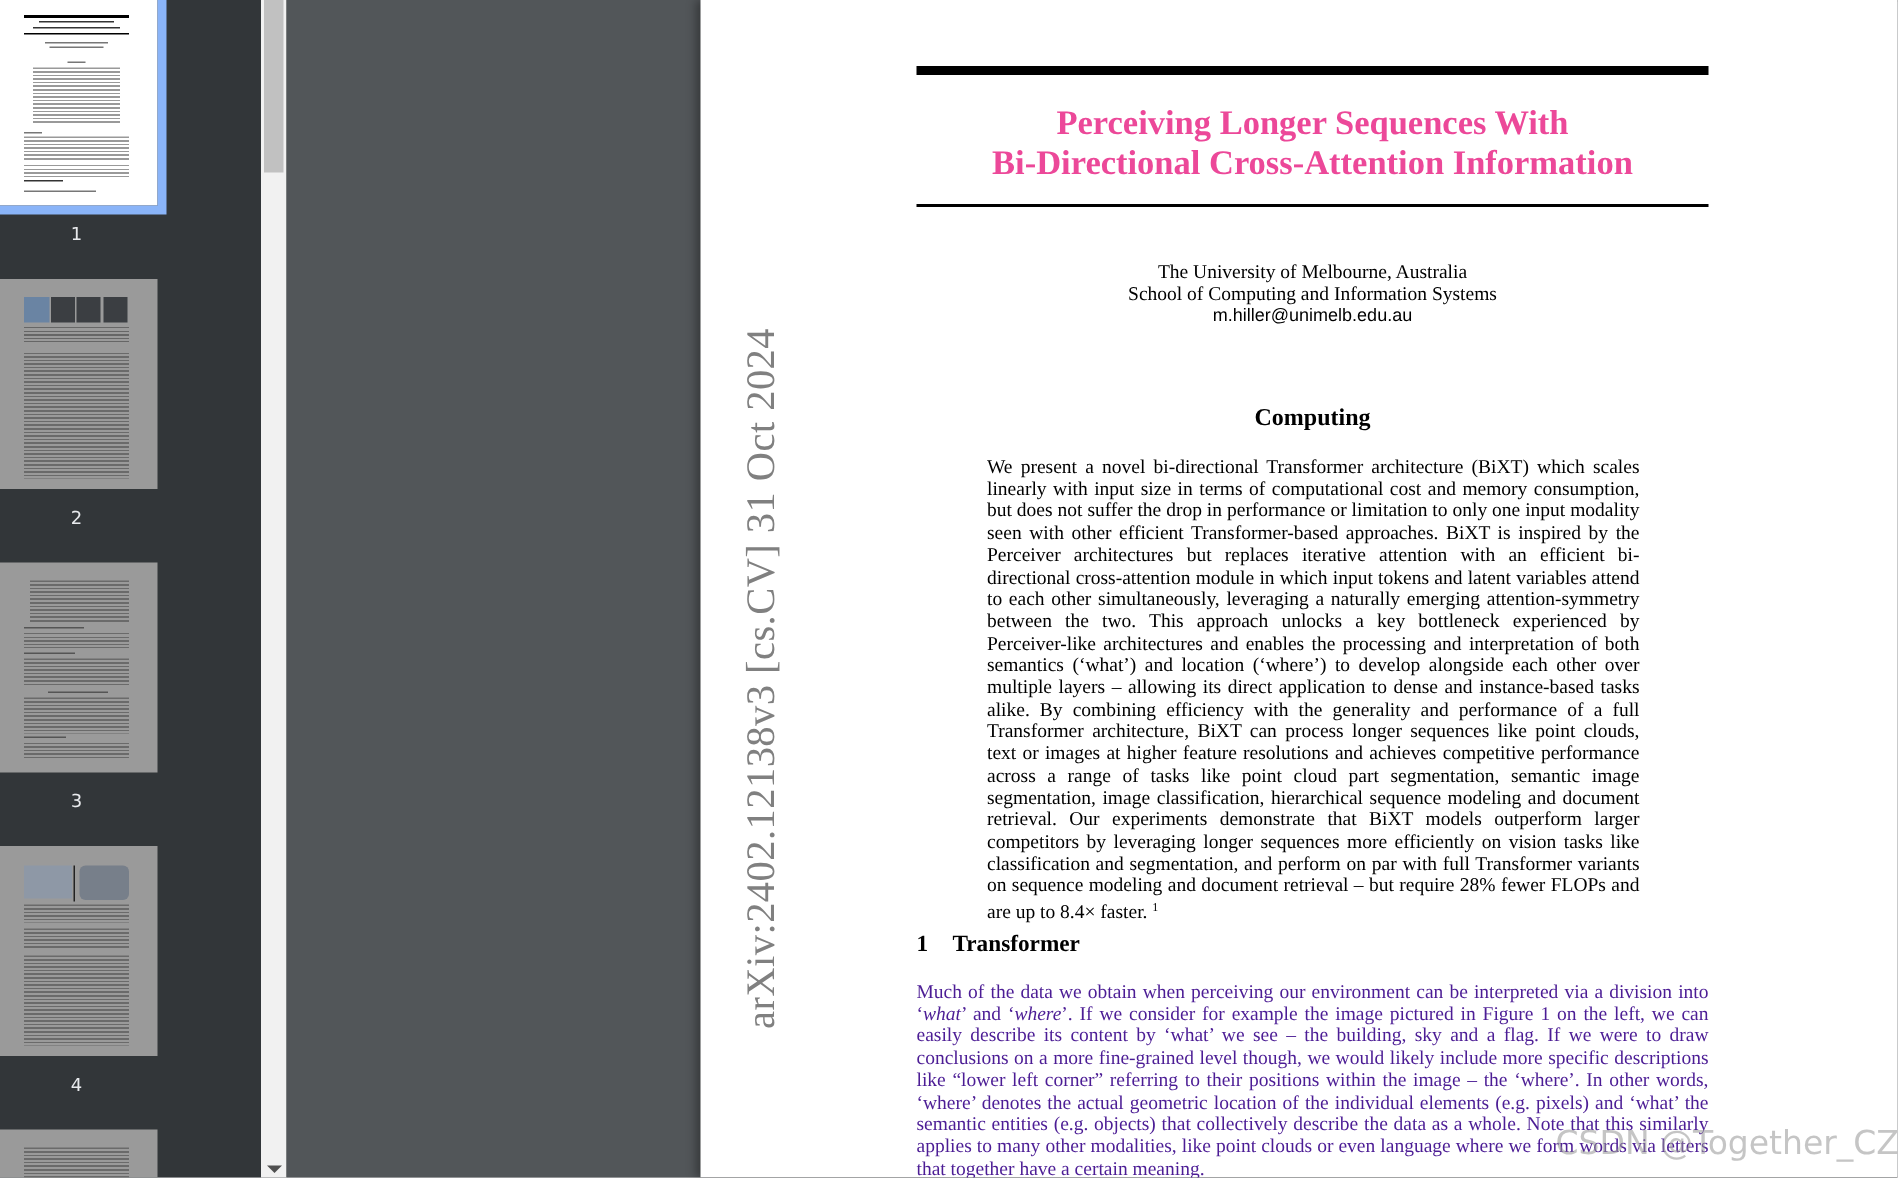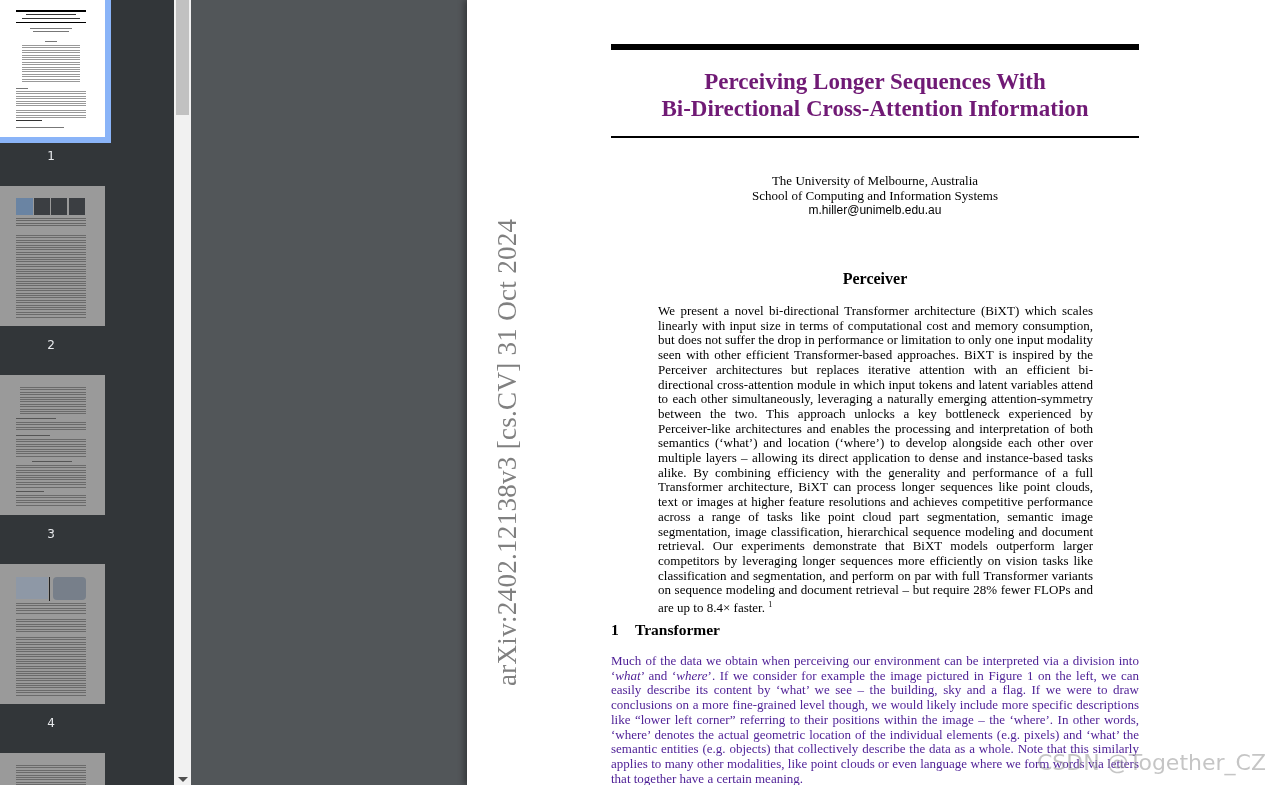--- a/index.html
+++ b/index.html
@@ -12,21 +12,21 @@
   .tline { position:absolute; height:1px; background:#777; }
   .thumb.dim .tline { background:#6f6f6f; }
   .sb-track { position:absolute; left:174px; top:0; width:17px; height:785px; background:#f1f1f1; }
   .sb-thumb { position:absolute; left:2px; top:0; width:13px; height:115px; background:#c1c1c1; }
   .sb-arrow { position:absolute; left:4px; bottom:3px; width:0; height:0; border-left:5px solid transparent; border-right:5px solid transparent; border-top:5px solid #505050; }
   .viewer { position:absolute; left:191px; top:0; width:1074px; height:785px; background:#525659; }
   .page { position:absolute; left:276px; top:0; width:820px; height:785px; background:#ffffff; box-shadow:-3px 0 6px rgba(0,0,0,0.35); }
   .arxiv { position:absolute; left:25px; top:686px; transform-origin:0 0; transform:rotate(-90deg); white-space:nowrap; font-size:27px; color:#808080; font-family:"Liberation Serif", serif; letter-spacing:0.3px; }
   .rule-top { position:absolute; left:144px; top:44px; width:528px; height:6px; background:#000; }
   .rule-bot { position:absolute; left:144px; top:136px; width:528px; height:1.5px; background:#000; }
-  .title { position:absolute; left:144px; top:68px; width:528px; text-align:center; font-weight:bold; font-size:23px; line-height:27px; color:#701a75; }
+  .title { position:absolute; left:144px; top:68px; width:528px; text-align:center; font-weight:bold; font-size:23px; line-height:27px; color:#ec4899; }
   .authors { position:absolute; left:144px; top:174px; width:528px; text-align:center; font-size:13px; line-height:14.7px; color:#000; }
   .authors .names { font-weight:bold; }
   .authors .email { font-family:Liberation Sans, sans-serif; font-size:12px; }
   .abs-head { position:absolute; left:144px; top:270px; width:528px; text-align:center; font-weight:bold; font-size:16px; }
   .abs-body { position:absolute; left:191px; top:304px; width:435px; font-size:13px; line-height:14.7px; text-align:justify; color:#000; }
   .abs-body sup { font-size:8px; }
   .sec-head { position:absolute; left:144px; top:621px; font-weight:bold; font-size:15.5px; }
   .sec-head .num { display:inline-block; width:24px; }
   .intro { position:absolute; left:144px; top:654px; width:528px; font-size:13px; line-height:14.7px; text-align:justify; color:#4c1d95; }
   .watermark { position:absolute; left:570px; top:750px; font-family:"DejaVu Sans", sans-serif; font-size:22px; color:rgba(150,150,150,0.55); white-space:nowrap;text-align:center; }
@@ -106,21 +106,21 @@
       <div>Bi-Directional Cross-Attention Information</div>
     </div>
     <div class="rule-bot"></div>
 
     <div class="authors">
       <div>The University of Melbourne, Australia</div>
       <div>School of Computing and Information Systems</div>
       <div class="email">m.hiller@unimelb.edu.au</div>
     </div>
 
-    <div class="abs-head">Perceiver</div>
+    <div class="abs-head">Computing</div>
     <div class="abs-body"><span>We present a novel bi-directional Transformer architecture (BiXT) which scales linearly with input size in terms of computational cost and memory consumption, but does not suffer the drop in performance or limitation to only one input modality seen with other efficient Transformer-based approaches. BiXT is inspired by the Perceiver architectures but replaces iterative attention with an efficient bi-directional cross-attention module in which input tokens and latent variables attend to each other simultaneously, leveraging a naturally emerging attention-symmetry between the two. This approach unlocks a key bottleneck experienced by Perceiver-like architectures and enables the processing and interpretation of both semantics (‘what’) and location (‘where’) to develop alongside each other over multiple layers – allowing its direct application to dense and instance-based tasks alike. By combining efficiency with the generality and performance of a full Transformer architecture, BiXT can process longer sequences like point clouds, text or images at higher feature resolutions and achieves competitive performance across a range of tasks like point cloud part segmentation, semantic image segmentation, image classification, hierarchical sequence modeling and document retrieval.  Our experiments demonstrate that BiXT models outperform larger competitors by leveraging longer sequences more efficiently on vision tasks like classification and segmentation, and perform on par with full Transformer variants on sequence modeling and document retrieval – but require 28% fewer FLOPs and are up to 8.4× faster.</span>&nbsp;<sup>1</sup></div>
 
     <div class="sec-head">
       <span class="num">1</span><span>Transformer</span>
     </div>
     <div class="intro"><span>Much of the data we obtain when perceiving our environment can be interpreted via a division into ‘</span><i>what</i><span>’ and ‘</span><i>where</i><span>’. If we consider for example the image pictured in Figure 1 on the left, we can easily describe its content by ‘what’ we see – the building, sky and a flag.  If we were to draw conclusions on a more fine-grained level though, we would likely include more specific descriptions like “lower left corner” referring to their positions within the image – the ‘where’. In other words, ‘where’ denotes the actual geometric location of the individual elements (e.g. pixels) and ‘what’ the semantic entities (e.g. objects) that collectively describe the data as a whole. Note that this similarly applies to many other modalities, like point clouds or even language where we form words via letters that together have a certain meaning.</span></div>
 
     <div class="watermark">CSDN @Together_CZ</div>
   </div>
 </div>

